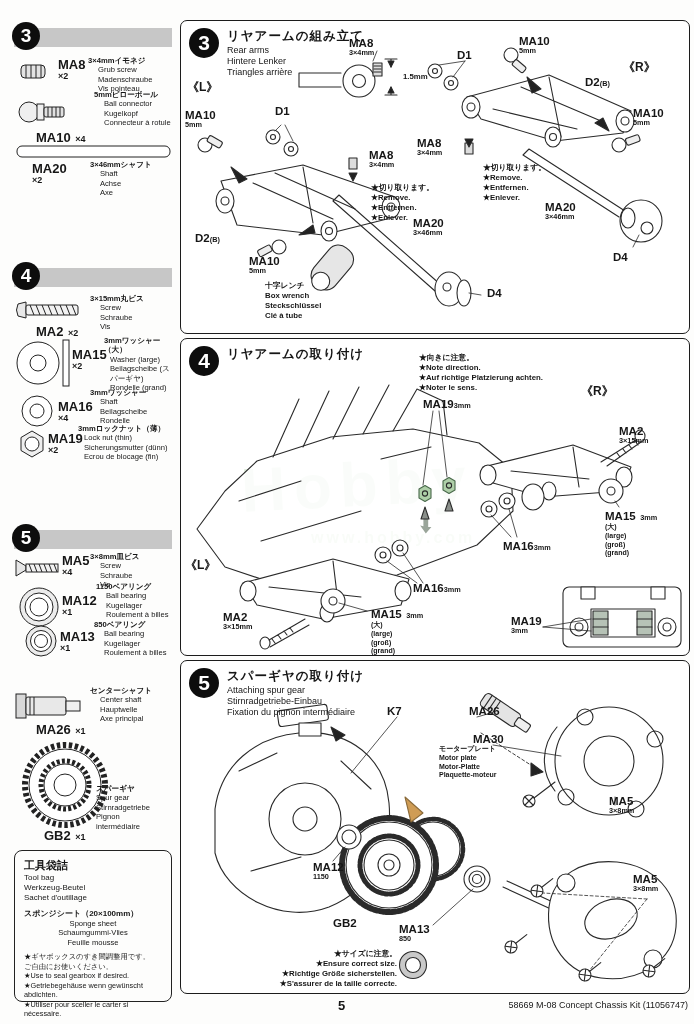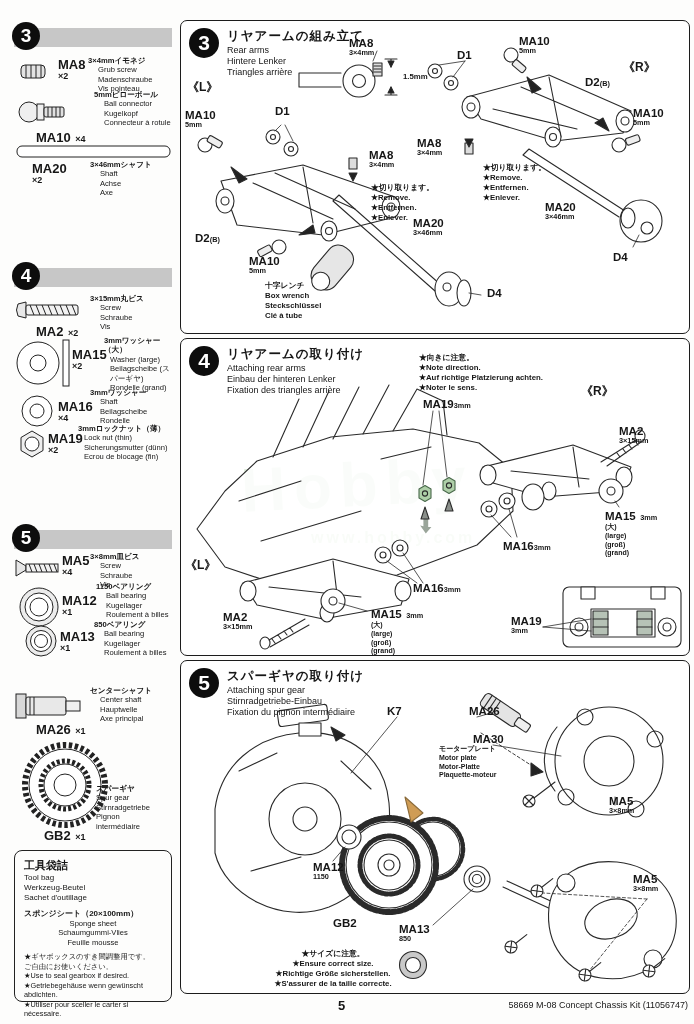--- a/index.html
+++ b/index.html
@@ -532,23 +532,20 @@
             <rect x="412" y="272" width="15" height="24"></rect>
             <rect x="456" y="272" width="15" height="24"></rect>
           </g>
         <path d="M412,280 h15 M412,288 h15 M456,280 h15 M456,288 h15"></path>
         <path d="M362,288 L410,280 M362,288 L410,292" stroke-width=".8"></path>
       </g>
     </svg>
     <span class="badge">4</span>
     <div class="ptitle">
       <div class="tjp">リヤアームの取り付け</div>
-      <div class="tl">Attaching rear arms
-Einbau der hinteren Lenker
-Fixation des triangles arrière</div>
     </div>
     <div class="note" style="left:238px;top:14px">★向きに注意。
 ★Note direction.
 ★Auf richtige Platzierung achten.
 ★Noter le sens.</div>
     <div class="co h" style="left:242px;top:56px"><b>MA19</b><i>3mm</i></div>
     <span class="mark" style="left:400px;top:44px">《R》</span>
     <div class="co" style="left:438px;top:86px">
         <b>MA2</b>
         <i>3×15mm</i>
@@ -688,21 +685,21 @@
         <b>MA12</b>
         <i>1150</i>
       </div>
     <div class="co" style="left:152px;top:256px">
         <b>GB2</b>
       </div>
     <div class="co" style="left:218px;top:262px">
         <b>MA13</b>
         <i>850</i>
       </div>
-    <div class="note" style="left:88px;top:288px;width:128px;text-align:center">★サイズに注意。
+    <div class="note" style="left:88px;top:288px;width:128px;text-align:right">★サイズに注意。
 ★Ensure correct size.
 ★Richtige Größe sicherstellen.
 ★S'assurer de la taille correcte.</div>
     <div class="co" style="left:452px;top:212px">
         <b>MA5</b>
         <i>3×8mm</i>
       </div>
   </section>
 
   <div class="pgnum" style="left:338px;top:998px">5</div>

